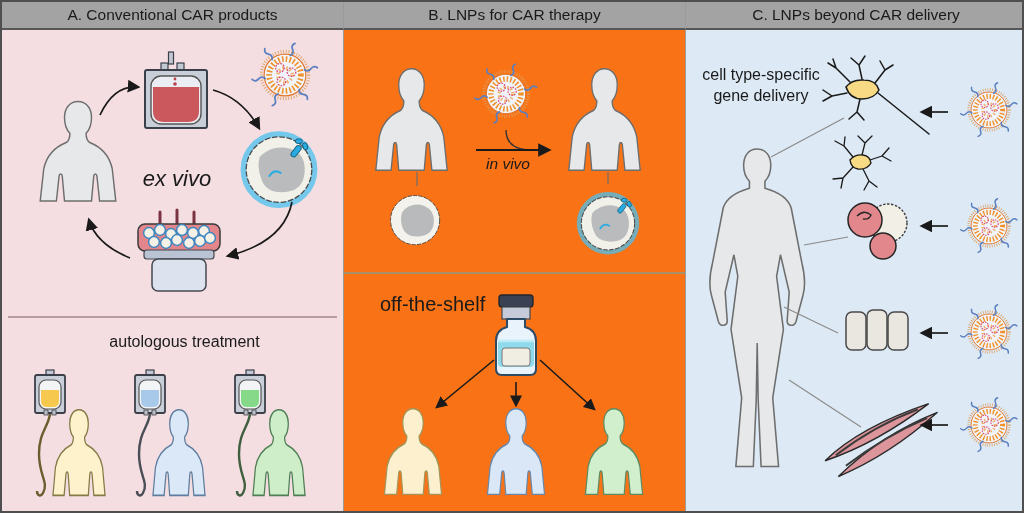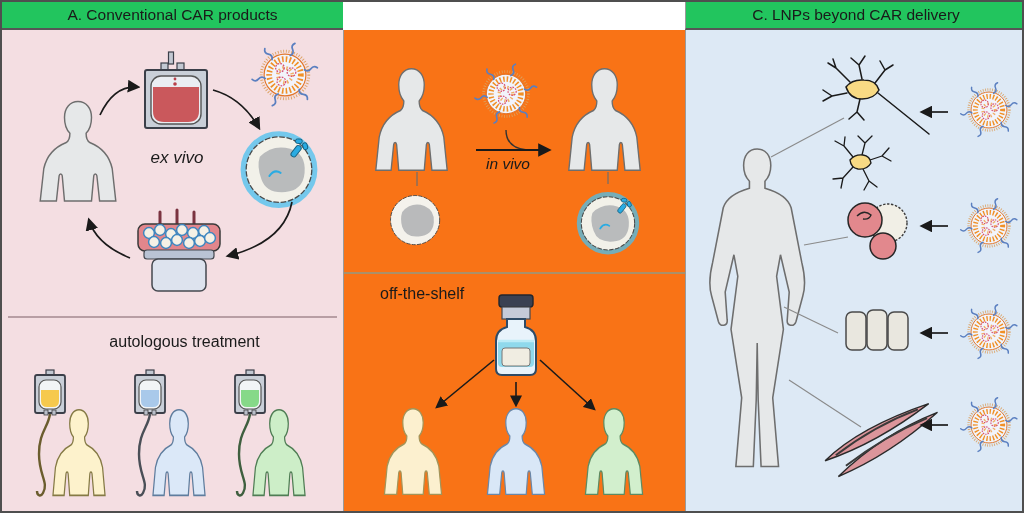--- a/index.html
+++ b/index.html
@@ -1,20 +1,20 @@
 <!DOCTYPE html>
 <html><head>
 <meta charset="utf-8">
 <style>
   html,body{margin:0;padding:0;background:#ffffff;font-family:"Liberation Sans",sans-serif;}
   .figure{position:relative;width:1024px;height:513px;box-sizing:border-box;
           border:2px solid #4f4f4f;background:#ffffff;overflow:hidden;}
   .panel{position:absolute;top:0;bottom:0;}
   .panel-header{position:absolute;top:0;left:0;right:0;height:28px;box-sizing:border-box;
-                background:#22c55e;border-bottom:2px solid #565656;
+                background:#a3a3a3;border-bottom:2px solid #565656;
                 display:flex;align-items:center;justify-content:center;
                 font-size:15.5px;color:#1a1a1a;white-space:pre;}
   .panel-body{position:absolute;top:28px;left:0;right:0;height:481px;}
   .panel-b .panel-header,.panel-b .panel-body{border-left:1.5px solid #9a9a9a;}
   .panel-c .panel-header,.panel-c .panel-body{border-left:1.5px solid #9a9a9a;}
   .pa .panel-body{background:#f4dee2;}
   .pb .panel-body{background:#f97316;}
   .pc .panel-body{background:#dde9f5;}
   .overlay{position:absolute;color:#1a1a1a;}
   .italic{font-style:italic;}
@@ -164,26 +164,29 @@
           <g>
             <rect x="244" y="340" width="8" height="6" fill="#c2c8d2" stroke="#3b3f49" stroke-width="1.2"></rect>
             <rect x="233" y="345" width="30" height="38" rx="2" fill="#c9cfd8" stroke="#3b3f49" stroke-width="1.8"></rect>
             <rect x="237" y="350" width="22" height="29" rx="7" fill="#f2f4f6" stroke="#555" stroke-width="1.2"></rect>
             <path d="M239,360 h18 v11 q0,6 -6,6 h-6 q-6,0 -6,-6 z" fill="#86d988"></path>
             <rect x="242" y="380" width="4" height="5" fill="#b9bfca" stroke="#444" stroke-width="0.8"></rect>
             <rect x="250" y="380" width="4" height="5" fill="#b9bfca" stroke="#444" stroke-width="0.8"></rect>
           </g>
         </g>
       </svg>
-      <div class="overlay italic" style="left:110px;top:118px;width:130px;text-align:center;font-size:17px">ex vivo</div>
+      <div class="overlay italic" style="left:110px;top:136px;width:130px;text-align:center;font-size:22px">ex vivo</div>
       <div class="overlay" style="left:0;top:303px;width:365px;text-align:center;font-size:16px">autologous treatment</div>
     </div>
   </div>
 
   <div class="panel pb panel-b" style="left:341px;width:342px">
+    <div class="panel-header">
+      <span>B. LNPs for CAR therapy</span>
+    </div>
     <div class="panel-body">
       <svg viewBox="0 0 342 481" width="342" height="481" preserveAspectRatio="none">
         <use href="#bust" transform="translate(25,33) scale(0.85,0.95)" fill="#e6e8e9" stroke="#6e6e6e" stroke-width="1.6"></use>
         <line x1="73" y1="142" x2="73" y2="156" stroke="#6e6e6e" stroke-width="1.2"></line>
         <use href="#plaincell" transform="translate(36,155) scale(0.585)"></use>
         <use href="#lnp" transform="translate(128,30) scale(0.68)"></use>
         <path d="M162,100 Q162,118 183,120" fill="none" stroke="#333" stroke-width="1.4"></path>
         <path d="M132,120 L205,120" fill="none" stroke="#1a1a1a" stroke-width="1.8" marker-end="url(#ah)"></path>
         <use href="#bust" transform="translate(218,33) scale(0.85,0.95)" fill="#e6e8e9" stroke="#6e6e6e" stroke-width="1.6"></use>
         <line x1="264" y1="142" x2="264" y2="154" stroke="#6e6e6e" stroke-width="1.2"></line>
@@ -201,21 +204,21 @@
         <g fill="none" stroke="#1a1a1a" stroke-width="1.6">
           <path d="M150,330 L93,377" marker-end="url(#ah)"></path>
           <path d="M172,352 L172,375" marker-end="url(#ah)"></path>
           <path d="M196,330 L250,379" marker-end="url(#ah)"></path>
         </g>
         <use href="#bust" transform="translate(35,374) scale(0.68,0.8)" fill="#fcf0cf" stroke="#a39459" stroke-width="1.8"></use>
         <use href="#bust" transform="translate(138,374) scale(0.68,0.8)" fill="#d9e7f7" stroke="#6b87a8" stroke-width="1.8"></use>
         <use href="#bust" transform="translate(236,374) scale(0.68,0.8)" fill="#d2efcd" stroke="#5e8a62" stroke-width="1.8"></use>
       </svg>
       <div class="overlay italic" style="left:118px;top:125px;width:92px;text-align:center;font-size:15.5px">in vivo</div>
-      <div class="overlay" style="left:36px;top:255px;font-size:16px">off-the-shelf</div>
+      <div class="overlay" style="left:36px;top:263px;font-size:20px">off-the-shelf</div>
     </div>
   </div>
 
   <div class="panel pc panel-c" style="left:683px;width:341px">
     <div class="panel-header">
       <span><span>C. LNPs </span><span class="u">beyond</span><span> CAR delivery</span></span>
     </div>
     <div class="panel-body">
       <svg viewBox="0 0 341 481" width="341" height="481" preserveAspectRatio="none">
         <use href="#fullbody" transform="translate(13,117) scale(0.97,0.98)" fill="#e6e8e9" stroke="#6e6e6e" stroke-width="1.6"></use>
@@ -272,16 +275,20 @@
           <path d="M262,196 L236,196" marker-end="url(#ah)"></path>
           <path d="M262,303 L236,303" marker-end="url(#ah)"></path>
           <path d="M262,395 L236,395" marker-end="url(#ah)"></path>
         </g>
 
         <use href="#lnp" transform="translate(272,49) scale(0.62)"></use>
         <use href="#lnp" transform="translate(272,165) scale(0.62)"></use>
         <use href="#lnp" transform="translate(272,271) scale(0.62)"></use>
         <use href="#lnp" transform="translate(272,364) scale(0.62)"></use>
       </svg>
+      <div class="overlay" style="left:5px;top:34px;width:140px;text-align:center;font-size:16px;line-height:21px">
+        <div>cell type-specific</div>
+        <div>gene delivery</div>
+      </div>
     </div>
   </div>
 
 </div>
 
 </body></html>

